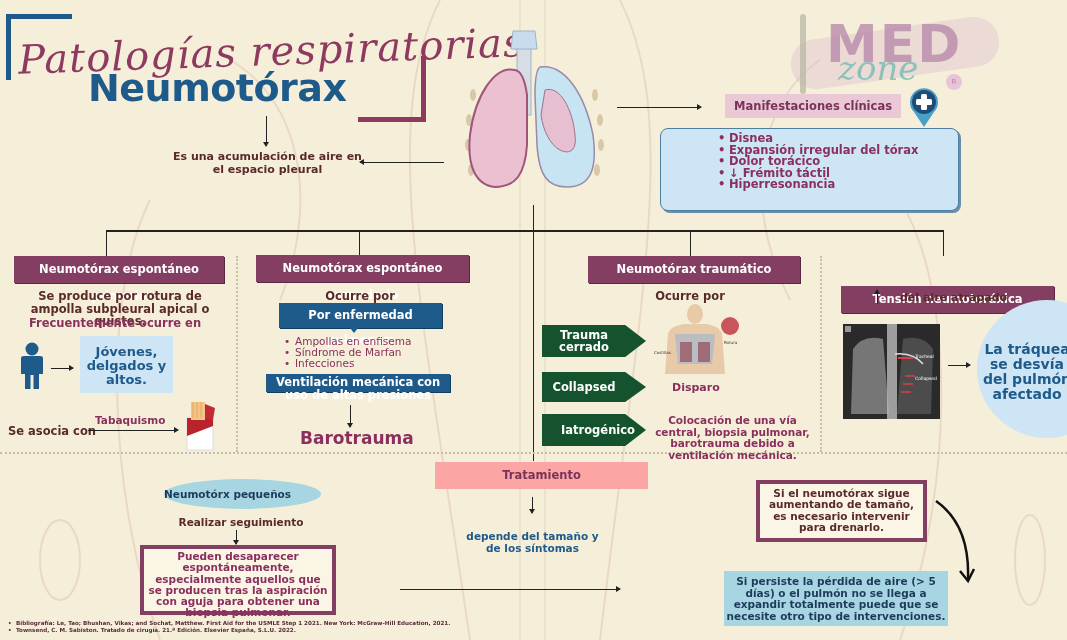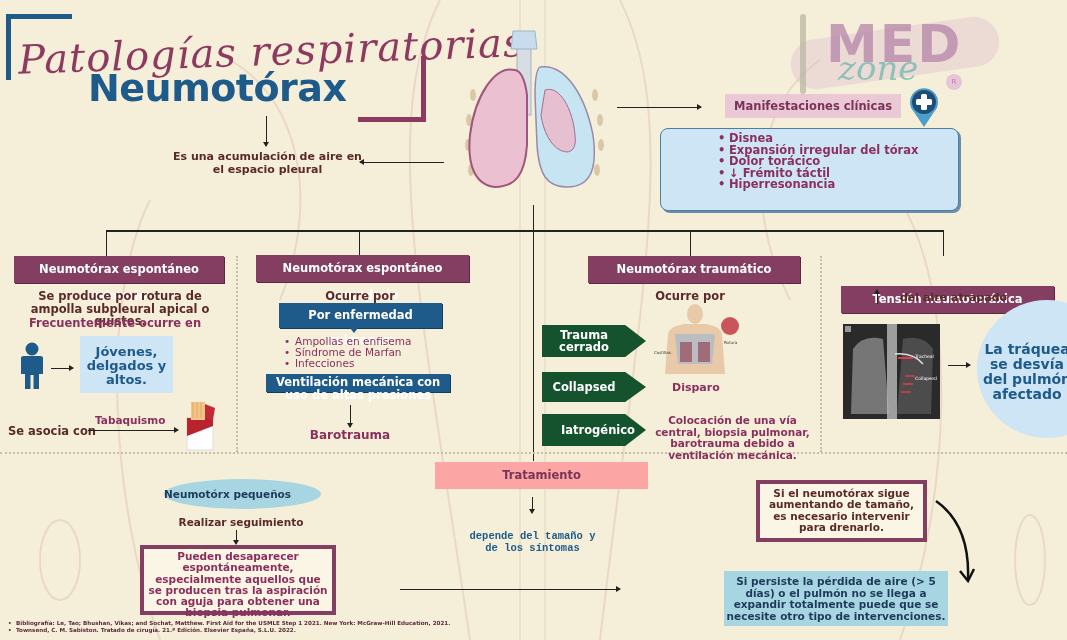--- a/index.html
+++ b/index.html
@@ -71,21 +71,21 @@
     position: absolute; height: 27px; background: #833e62; color: #fff;
     font-weight: bold; font-size: 11.5px; text-align: center; line-height: 27px;
     box-shadow: 1px 1px 0 #5b2742;
   }
   .dot-v { position: absolute; width: 0; border-left: 2px dotted #c6bfa6; }
   .dot-h { position: absolute; height: 0; border-top: 2px dotted #c6bfa6; }
 
   .txt { position: absolute; font-weight: bold; text-align: center; }
   .brown { color: #5a2a2a; }
   .plum { color: #8a2f5e; }
-  .blue { color: #1e5a8a; font-family: Liberation Mono, monospace; }
+  .blue { color: #1e5a8a; }
 
   .jovenes {
     position: absolute; left: 80px; top: 336px; width: 93px; height: 57px;
     background: #cde5f5; color: #1e5a8a; font-weight: bold; font-size: 13px;
     text-align: center; line-height: 14px; padding-top: 9px;
   }
   .blue-box {
     position: absolute; background: #1e5a8a; color: #fff; font-weight: bold; text-align: center;
     box-shadow: 1px 1px 0 #123c60;
   }
@@ -236,21 +236,21 @@
 <div class="txt brown" style="left:300px; top:289px; width:120px; font-size:11.5px;">Ocurre por</div>
 <div class="blue-box" style="left:279px; top:303px; width:163px; height:25px; font-size:11.5px; line-height:25px;">Por enfermedad pulmonar:</div>
 <div class="abs" style="left:350px; top:328px; width:0; height:0; border-left:4px solid transparent; border-right:4px solid transparent; border-top:5px solid #1e5a8a;"></div>
 <ul class="bullets" style="left:283px; top:336px;">
   <li>Ampollas en enfisema</li>
   <li>Síndrome de Marfan</li>
   <li>Infecciones</li>
 </ul>
 <div class="blue-box" style="left:266px; top:374px; width:184px; height:18px; font-size:11.5px; line-height:13px; padding-top:2px;">Ventilación mecánica con uso de altas presiones</div>
 <div class="line arrow-d" style="left:350px; top:405px; width:1px; height:22px;"></div>
-<div class="txt plum" style="left:300px; top:428px; width:100px; font-size:12px;">Barotrauma</div>
+<div class="txt plum" style="left:300px; top:428px; width:100px; font-size:17px;">Barotrauma</div>
 
 <div class="cat-header" style="left:588px; top:256px; width:212px;">Neumotórax traumático</div>
 <div class="txt brown" style="left:640px; top:289px; width:100px; font-size:11.5px;">Ocurre por</div>
 <div class="chev" style="left:542px; top:325px; width:104px; height:32px;">Trauma cerrado</div>
 <div class="chev" style="left:542px; top:372px; width:104px; height:30px;">Collapsed</div>
 <div class="chev" style="left:542px; top:414px; width:104px; height:32px;padding-left:28px;">Iatrogénico</div>
 <svg class="abs" style="left:650px; top:304px;" width="95" height="70" viewBox="0 0 95 70">
   <ellipse cx="45" cy="10" rx="8" ry="10" fill="#e8c9a8"></ellipse>
   <path d="M15 70 L 18 30 Q 20 22 35 20 L 55 20 Q 70 22 72 30 L 75 70 Z" fill="#e8c9a8"></path>
   <path d="M25 30 L 65 30 L 62 60 L 28 60 Z" fill="#a7b8cc" opacity="0.7"></path>

